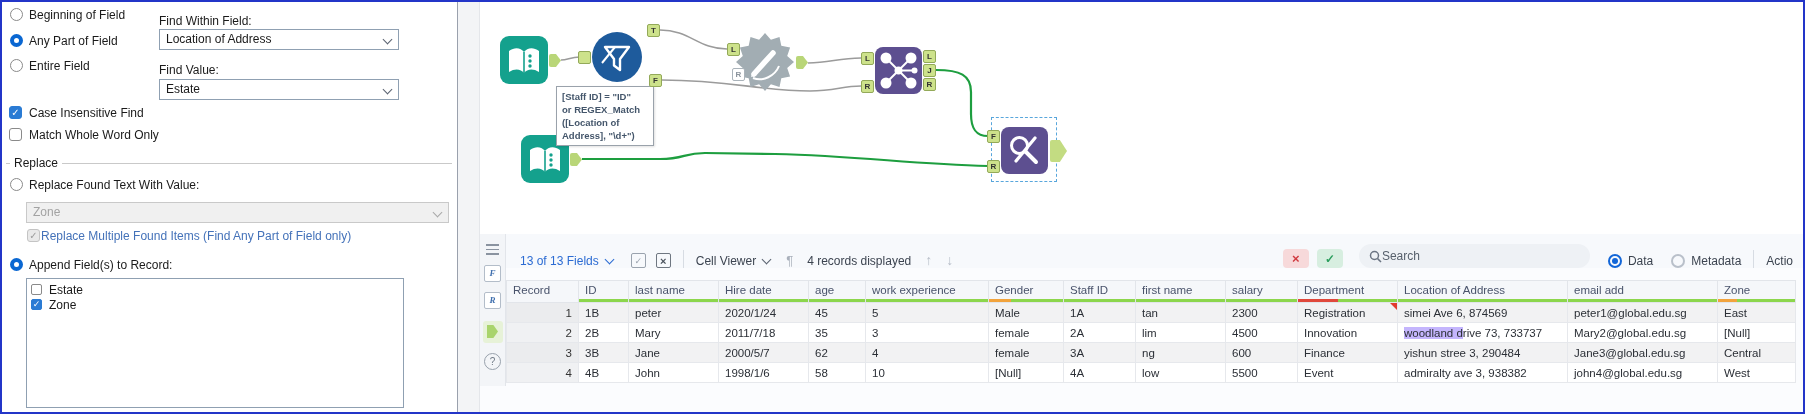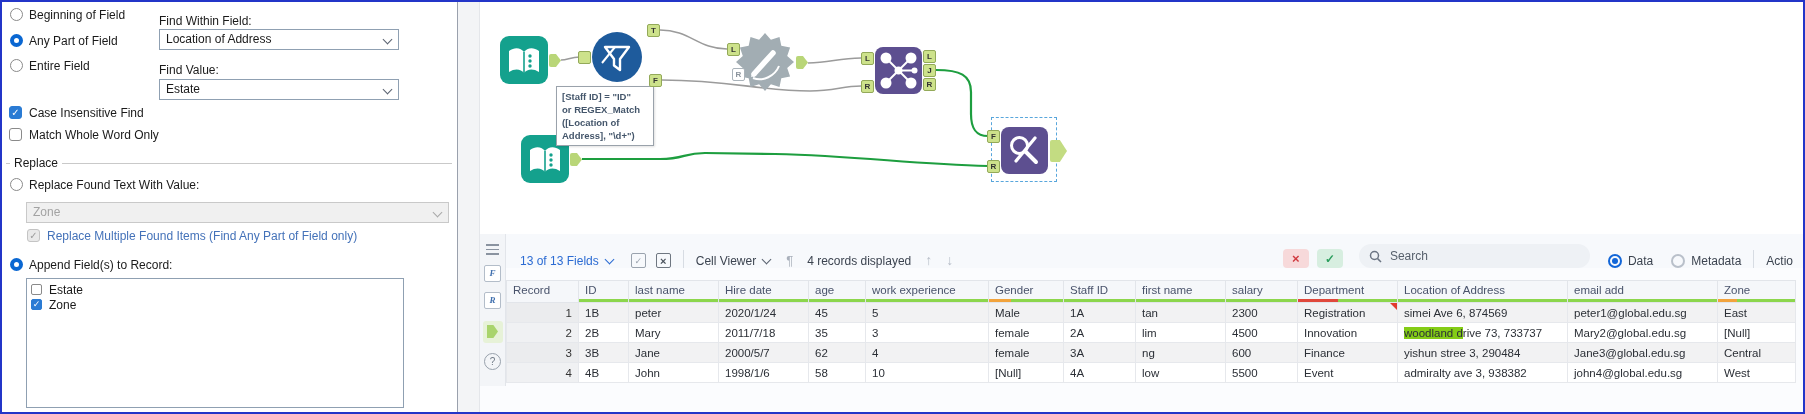--- a/index.html
+++ b/index.html
@@ -57,36 +57,36 @@
   .icon-cbx{width:15px;height:15px;border:1.5px solid #9aa3ae;border-radius:2px;color:#9aa3ae;font-size:9px;display:flex;align-items:center;justify-content:center;box-sizing:border-box;margin-left:18px;}
   .icon-xbx{width:15px;height:15px;border:1.5px solid #6f7781;border-radius:2px;color:#4a525c;font-size:11px;font-weight:bold;display:flex;align-items:center;justify-content:center;box-sizing:border-box;margin-left:10px;}
   .tb-sep{width:1px;height:18px;background:#d7dce3;margin:0 12px;flex:0 0 auto;}
   .tb-cellviewer{display:flex;align-items:center;gap:7px;}
   .tb-cellviewer .chev{margin-top:-3px;}
   .pilcrow{color:#a9b0bb;font-size:13px;margin:0 14px 0 16px;}
   .tb-arrow{color:#b7bdc8;font-size:14px;margin-left:14px;}
   .tb-spacer{flex:1;}
   .btn-x{width:26px;height:19px;border-radius:4px;background:#f7d9da;color:#d03a40;font-weight:bold;font-size:13px;display:flex;align-items:center;justify-content:center;}
   .btn-ok{width:26px;height:19px;border-radius:4px;background:#d7eee0;color:#2a9d5c;font-weight:bold;font-size:12px;display:flex;align-items:center;justify-content:center;margin-left:8px;}
-  .searchbox{width:231px;height:24px;border-radius:12px;background:#eef1f5;display:flex;align-items:center;padding-left:10px;gap:8px;margin-left:16px;color:#57606c;box-sizing:border-box;}
+  .searchbox{width:231px;height:24px;border-radius:12px;background:#eef1f5;display:flex;align-items:center;padding-left:10px;margin-left:16px;color:#57606c;box-sizing:border-box;}
   .tb-radio{width:14px;height:14px;border-radius:50%;border:2px solid #b9c0ca;box-sizing:border-box;position:relative;margin-left:18px;flex:0 0 auto;}
   .tb-radio.sel{border-color:#1266d8;}
   .tb-radio.sel::after{content:"";position:absolute;left:2px;top:2px;width:6px;height:6px;border-radius:50%;background:#1266d8;}
   .tb-radio-label{margin-left:6px;}
   .grid-wrap{margin-top:12px;overflow:hidden;}
   table.grid{border-collapse:collapse;table-layout:fixed;font-size:11.5px;}
   table.grid th{position:relative;height:22px;box-sizing:border-box;border:1px solid #e2e5ea;background:#f5f7fa;color:#49536b;font-weight:400;text-align:left;padding:0 6px 3px 6px;white-space:nowrap;overflow:hidden;}
   table.grid td{height:20px;box-sizing:border-box;border:1px solid #e6e8ec;background:#fff;color:#2b2f36;padding:0 6px;white-space:nowrap;overflow:hidden;position:relative;}
   table.grid tr.odd td{background:#f2f2f3;}
   table.grid td.rowhead{background:#f0f1f3;text-align:right;color:#333;}
   table.grid tr.odd td.rowhead{background:#ebecee;}
   .qbar{position:absolute;left:0;right:0;bottom:0;height:3px;display:flex;}
   .qbar span{height:3px;}
   .cell-null{color:#b9bec7;}
-  .hl{background:#84cc16;}
+  .hl{background:#c4b5fd;}
   .cell-marker{position:absolute;right:0;top:0;width:0;height:0;border-left:7px solid transparent;border-top:7px solid #e23b2e;}
   .mag{flex:0 0 auto;}
 </style>
 </head>
 <body>
 
 <div class="window">
 
   <div class="config">
 
@@ -122,21 +122,21 @@
 
     <div class="radio" style="left:8px;top:176px;"></div>
     <div class="cfg-label" style="left:27px;top:176px;">Replace Found Text With Value:</div>
 
     <div class="dd disabled" style="left:24px;top:200px;width:423px;">
       <span>Zone</span>
       <span class="chev" style="border-color:#a9a9a9;"></span>
     </div>
 
     <div class="cb checked disabled" style="left:25px;top:227px;">✓</div>
-    <div class="cfg-label blue-text" style="left:45px;top:227px;">Replace Multiple Found Items (Find Any Part of Field only)</div>
+    <div class="cfg-label blue-text" style="left:39px;top:227px;">Replace Multiple Found Items (Find Any Part of Field only)</div>
 
     <div class="radio sel" style="left:8px;top:256px;"></div>
     <div class="cfg-label" style="left:27px;top:256px;">Append Field(s) to Record:</div>
 
     <div class="listbox">
       <div class="lb-item">
         <span class="cb-sm"></span>
         <span>Estate</span>
       </div>
       <div class="lb-item">

